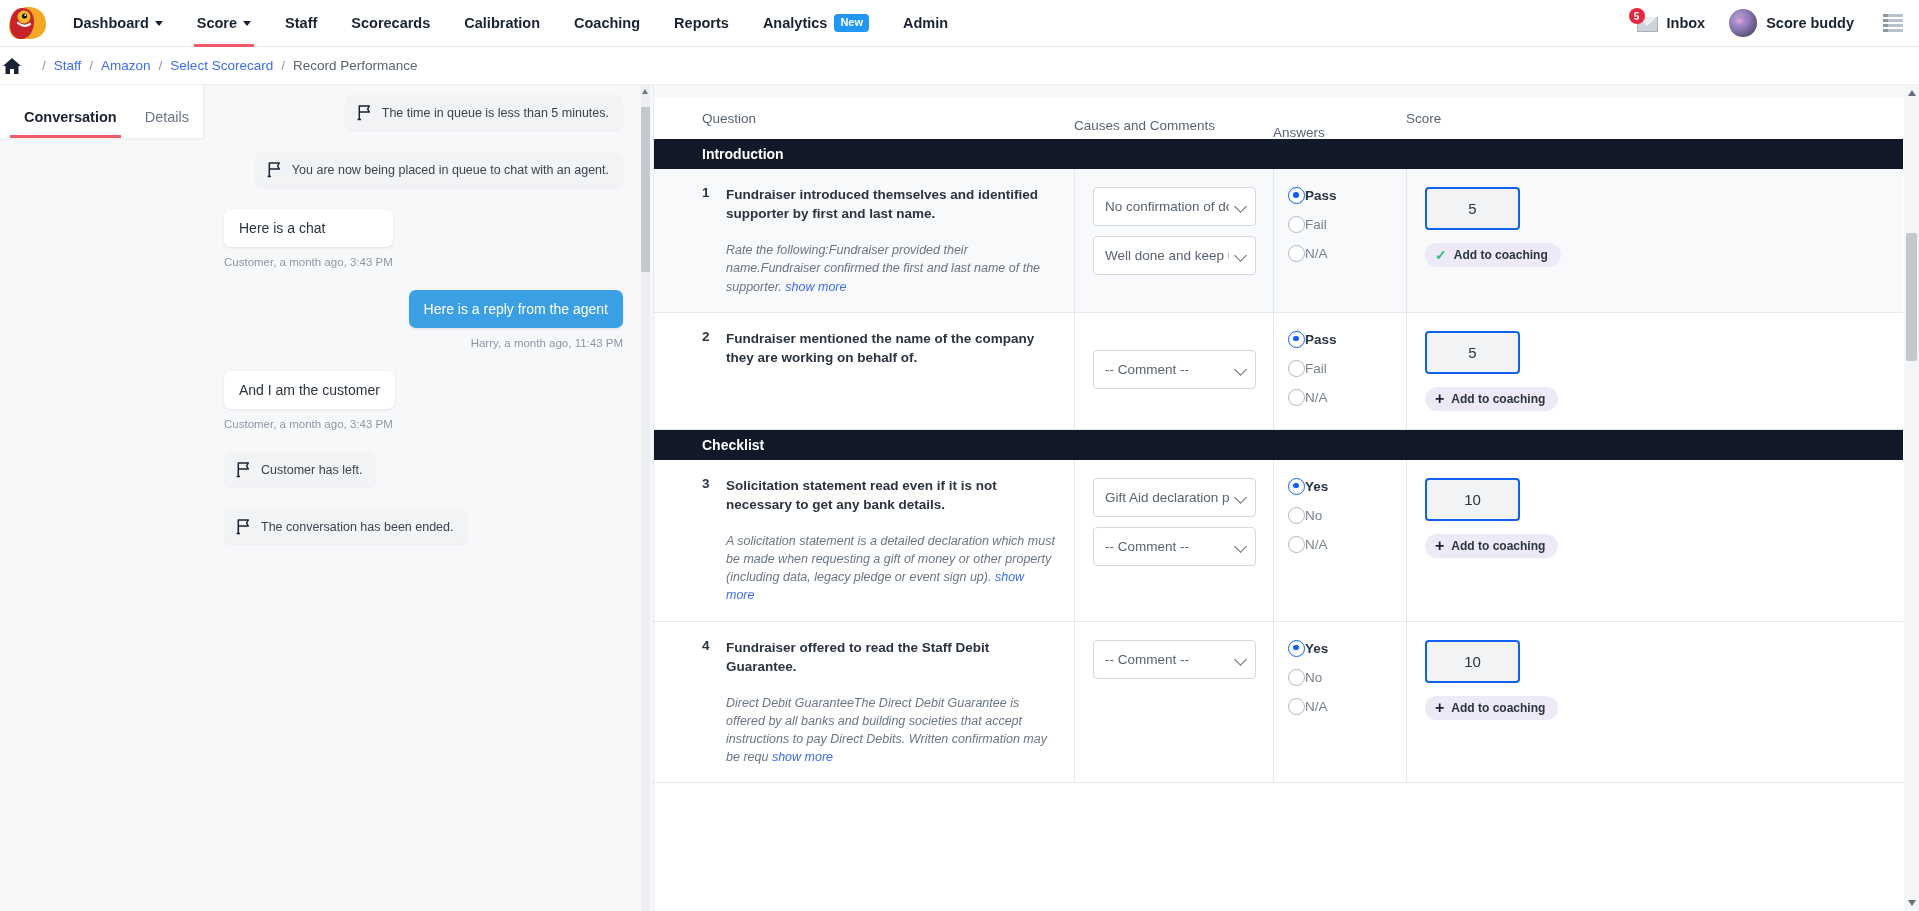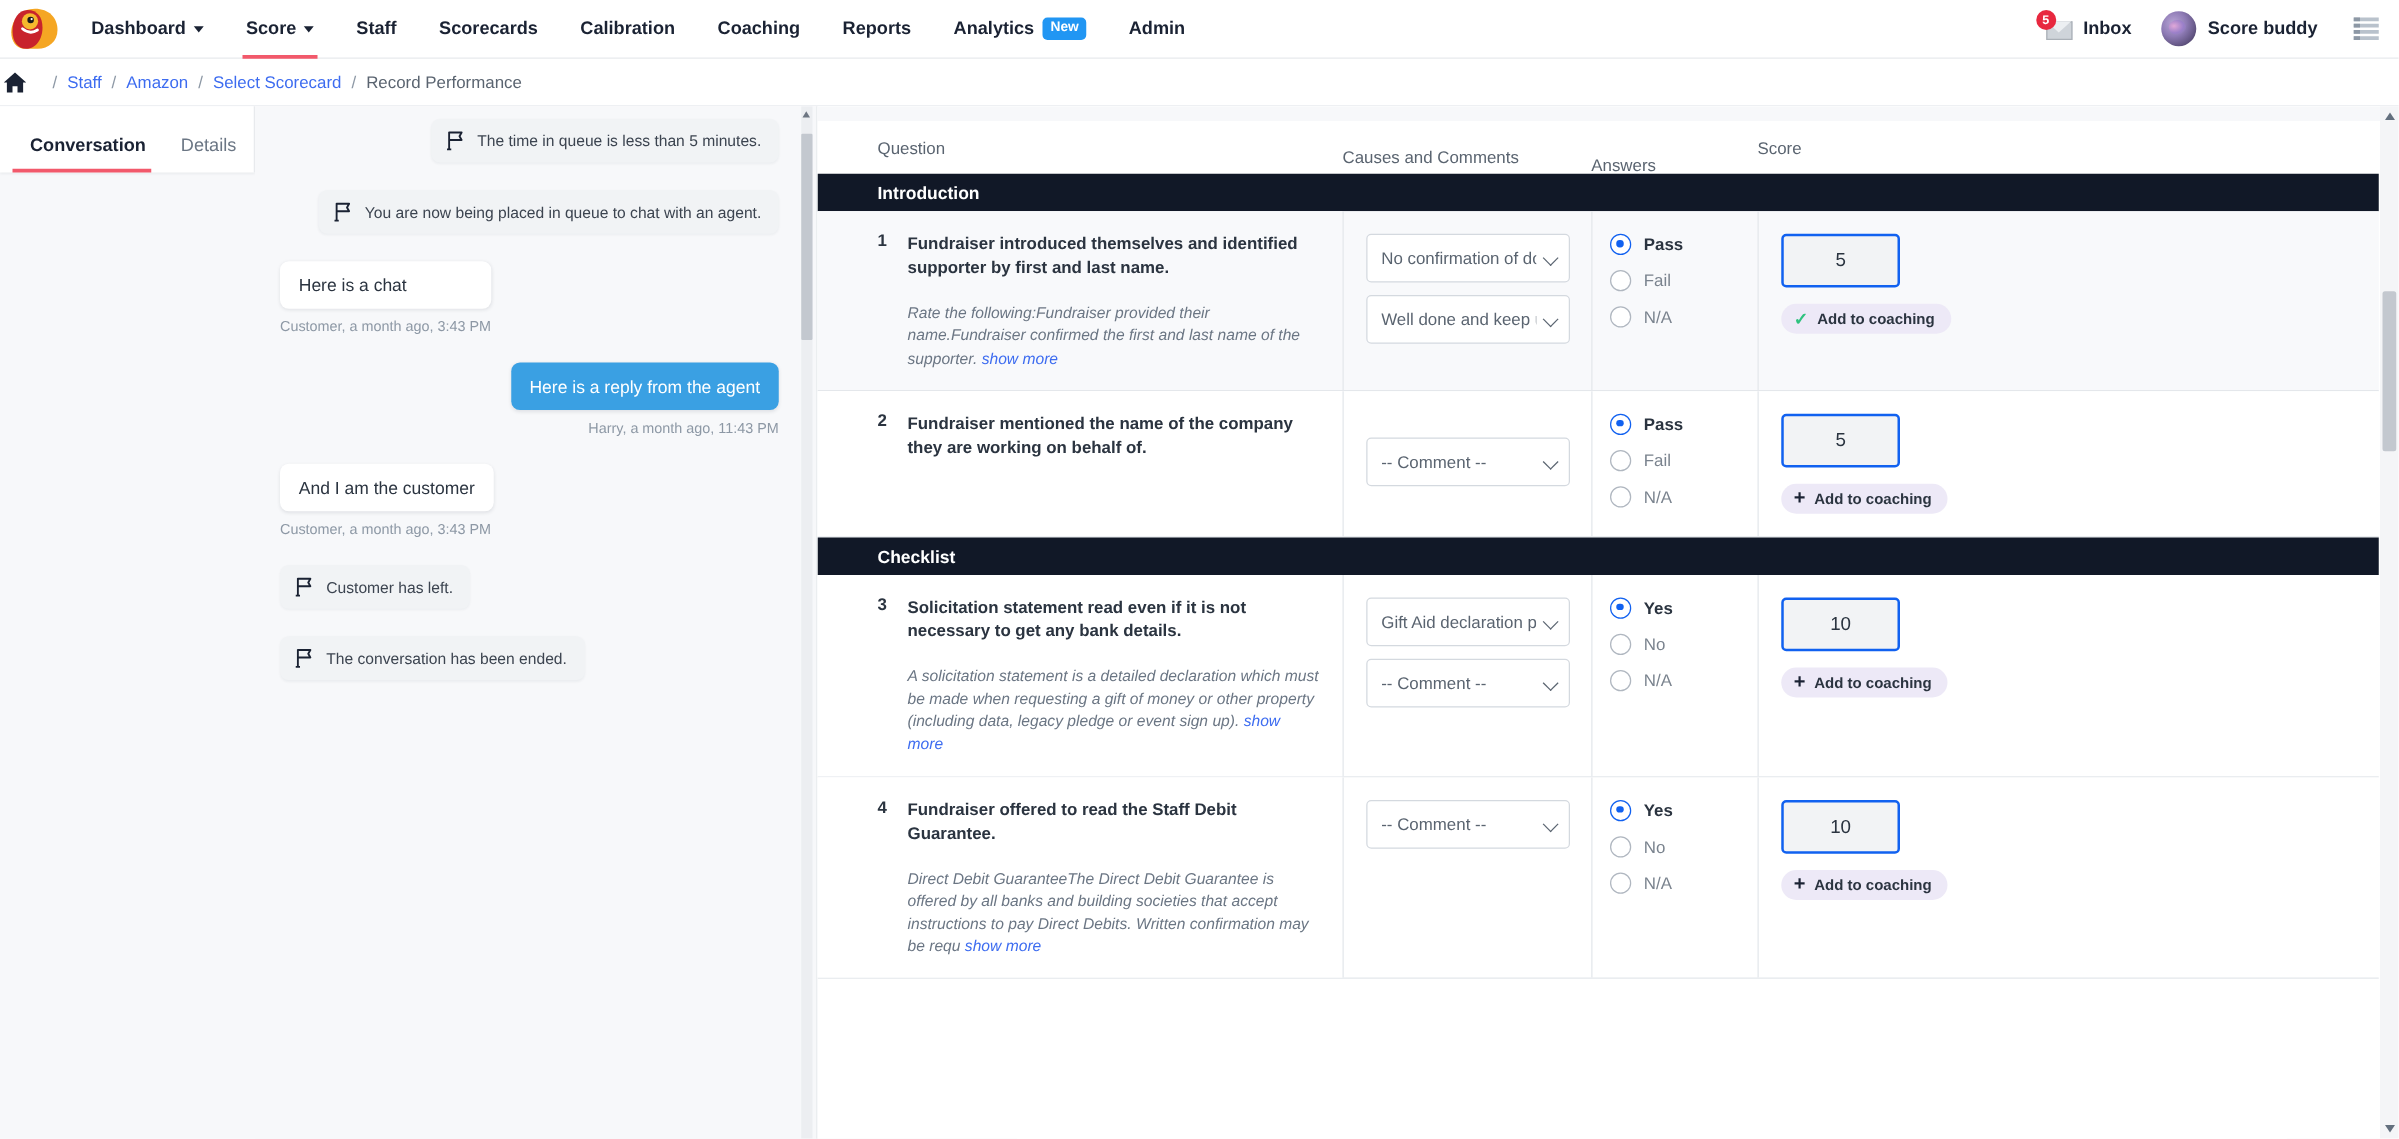--- a/index.html
+++ b/index.html
@@ -351,21 +351,21 @@
     transform: rotate(45deg);
     pointer-events: none;
   }
 
   .q-cell-answers {
     flex: 0 0 133px;
     border-left: 1px solid #e4e7eb;
     padding: 18px 10px 18px 14px;
     display: flex; flex-direction: column; gap: 12px;
   }
-  .radio-opt { display: flex; align-items: center; gap: 10px; cursor: pointer; }
+  .radio-opt { display: flex; align-items: center; gap: 0; cursor: pointer; }
   .radio {
     width: 17px; height: 17px;
     border-radius: 50%;
     border: 1.6px solid #b0b7c0;
     background: #fff;
     position: relative;
     flex: 0 0 auto;
   }
   .radio.on { border-color: #1161f0; }
   .radio.on::after {

